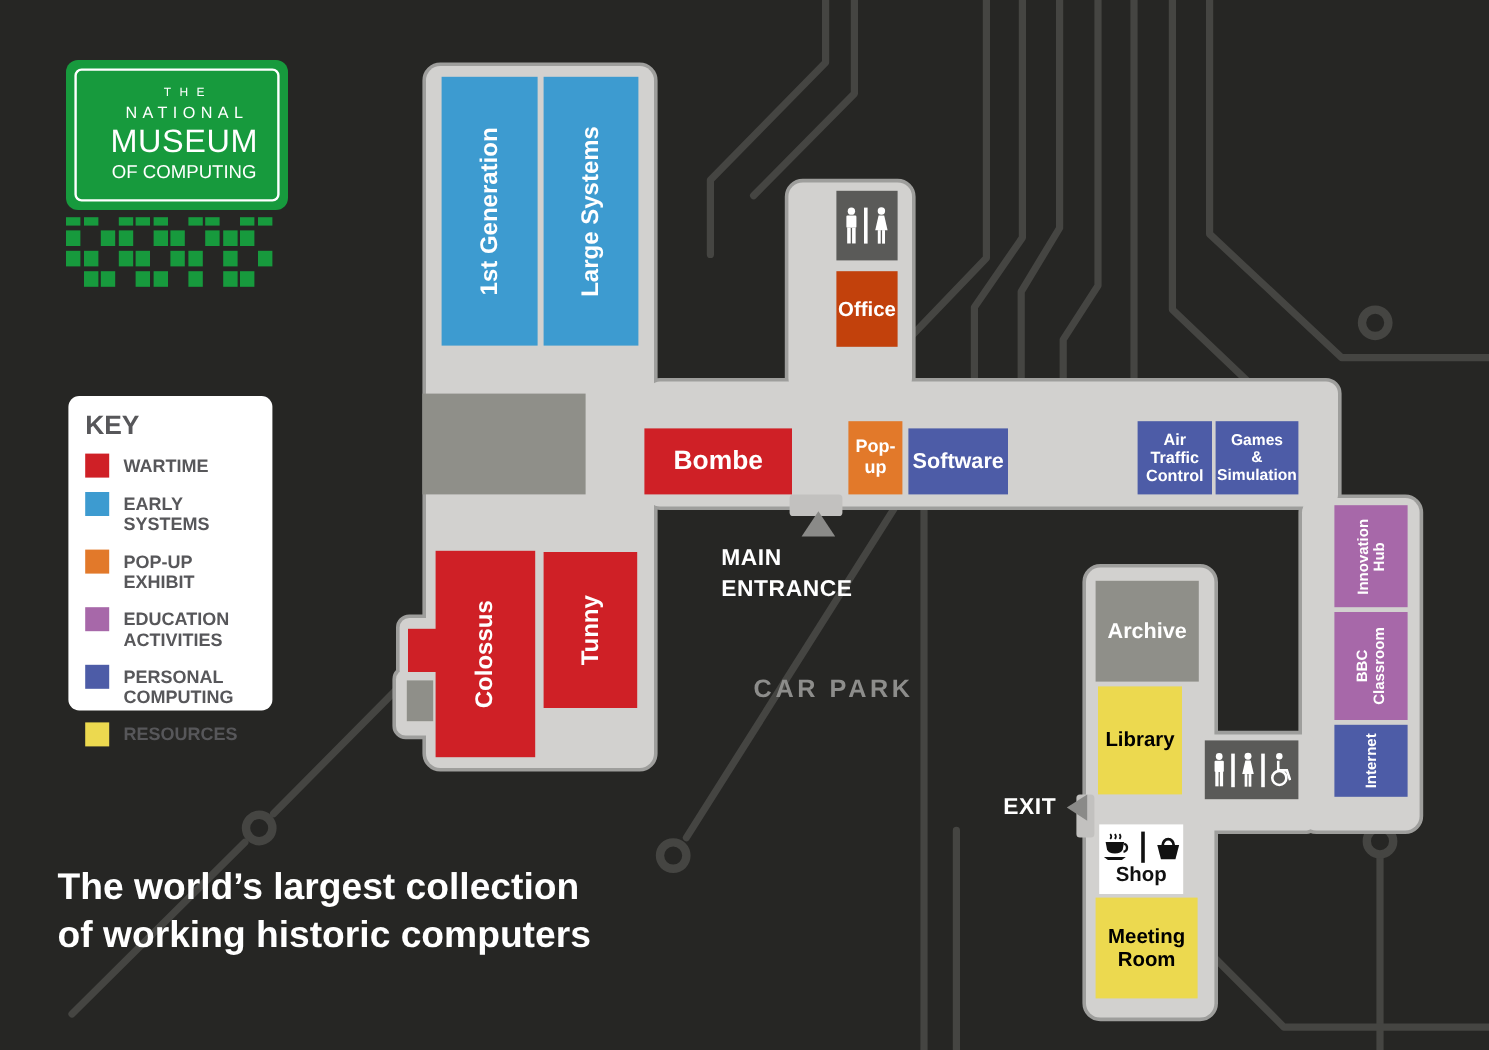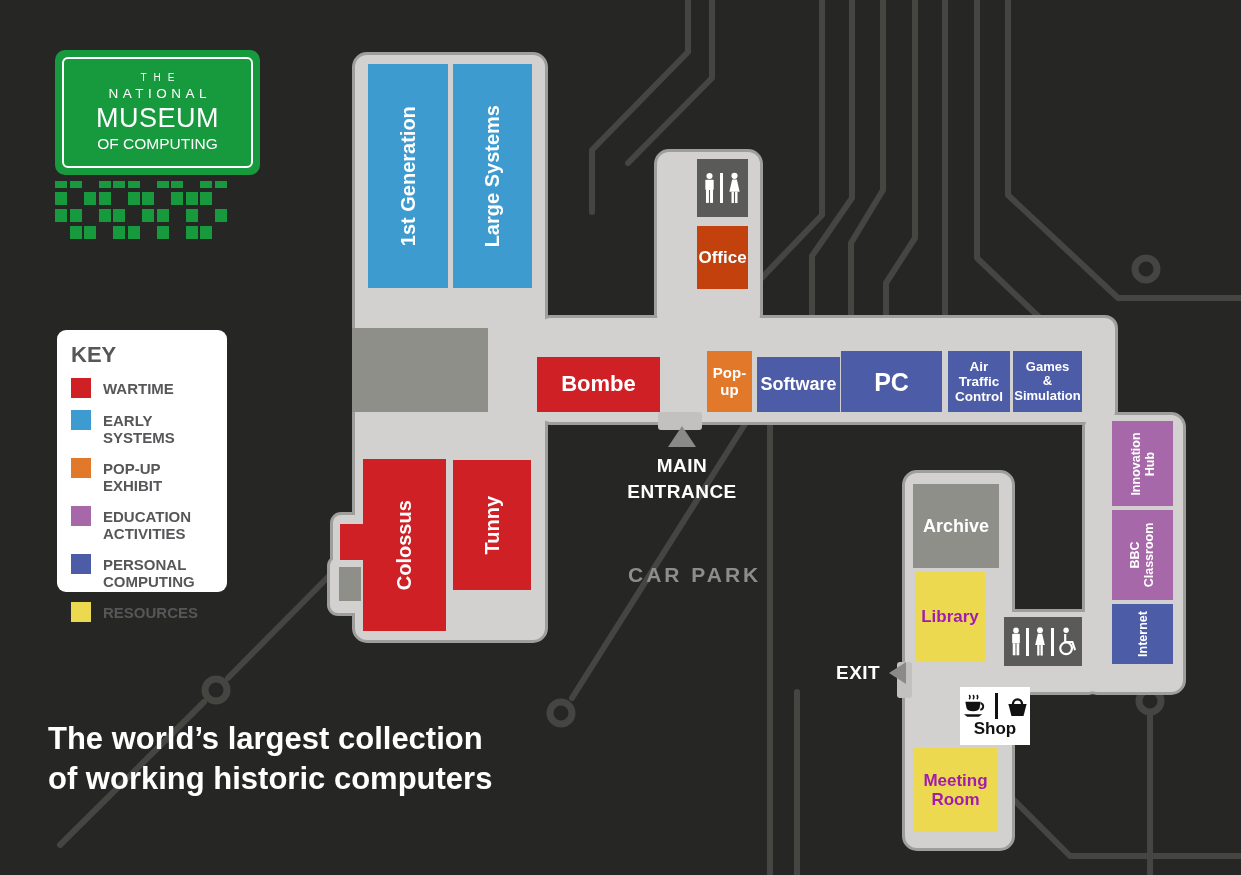--- a/index.html
+++ b/index.html
@@ -7,46 +7,46 @@
          font-family:"Liberation Sans",sans-serif;}
   .stage svg.bgmap{position:absolute;left:0;top:0;}
 
   
   .room{position:absolute;display:flex;align-items:center;justify-content:center;
         color:#fff;font-weight:700;text-align:center;line-height:1.12;}
   .room span{white-space:pre-line;}
   .vtext{transform:rotate(-90deg);flex:none;width:max-content;}
   .c-red{background:#cf2026;} .c-blue{background:#3d9bd0;} .c-orange{background:#e2792a;}
   .c-dkblue{background:#4d5ca7;} .c-purple{background:#a768a9;}
-  .c-yellow{background:#ecd94f;color:#a21caf;}
+  .c-yellow{background:#ecd94f;color:#000000;}
   .c-gray{background:#8f8f89;} .c-dkgray{background:#5a5a58;}
-  .c-midgray{background:#c2410c;} .c-white{background:#fff;color:#111;margin-left:44px;}
+  .c-midgray{background:#c2410c;} .c-white{background:#fff;color:#111;}
 
   .tbar{width:3px;background:#fff;flex:none;}
   .shopbar{width:3px;height:26px;background:#111;flex:none;margin:0 4px;}
   .iconrow{display:flex;align-items:center;gap:4px;}
 
   
-  .entrance{position:absolute;left:601px;top:426px;width:162px;text-align:center;}
+  .entrance{position:absolute;left:601px;top:426px;width:162px;text-align:left;}
   .tri-up{width:0;height:0;border-left:14px solid transparent;border-right:14px solid transparent;
           border-bottom:21px solid #8a8a88;margin:0 auto 6px auto;}
   .entrance-label{color:#fff;font-weight:700;font-size:19px;line-height:26px;white-space:pre-line;letter-spacing:.5px;}
   .exit-row{position:absolute;left:836px;top:662px;display:flex;align-items:center;}
   .exit-label{color:#fff;font-weight:700;font-size:19px;letter-spacing:.5px;}
   .tri-left{width:0;height:0;border-top:11px solid transparent;border-bottom:11px solid transparent;
             border-right:17px solid #8a8a88;margin-left:9px;}
   .carpark{position:absolute;left:628px;top:563px;color:#8d8d8b;font-weight:700;
            font-size:21px;letter-spacing:3px;}
   .tagline{position:absolute;left:48px;top:719px;color:#fff;font-weight:700;
            font-size:31px;line-height:40px;white-space:pre-line;}
 
   
-  .logo-screen{position:absolute;left:55px;top:50px;width:205px;height:125px;background:#179a3d;
+  .logo-screen{position:absolute;left:55px;top:50px;width:173px;height:125px;background:#179a3d;
                border-radius:10px;display:flex;flex-direction:column;align-items:center;
-               justify-content:center;color:#fff;}
+               justify-content:center;color:#fff;padding-left:12px;}
   .logo-inner{position:absolute;inset:7px;border:2.5px solid #fff;border-radius:6px;pointer-events:none;}
   .logo-the{font-size:10px;letter-spacing:7px;padding-left:7px;}
   .logo-national{font-size:13.5px;letter-spacing:4.5px;padding-left:4.5px;margin-top:3px;}
   .logo-museum{font-size:27px;margin-top:2px;letter-spacing:.5px;}
   .logo-ofcomputing{font-size:15.5px;margin-top:1px;}
   .logo-pixels{position:absolute;left:55px;top:181px;width:176px;}
   .logo-pixels .pxrow{display:flex;gap:2.5px;margin-bottom:4px;}
   .logo-pixels .px{width:12px;background:#179a3d;}
   .logo-pixels .px.off{background:transparent;}
 
@@ -126,23 +126,20 @@
   <div class="room c-red" style="left:537px;top:357px;width:123px;height:55px;font-size:22px">
     <span>Bombe</span>
     </div>
   <div class="room c-orange" style="left:707px;top:351px;width:45px;height:61px;font-size:15px">
     <span>Pop-
 up</span>
     </div>
   <div class="room c-dkblue" style="left:757px;top:357px;width:83px;height:55px;font-size:18px">
     <span>Software</span>
     </div>
-  <div class="room c-dkblue" style="left:841px;top:351px;width:101px;height:61px;font-size:25px">
-    <span>PC</span>
-    </div>
   <div class="room c-dkblue" style="left:948px;top:351px;width:62px;height:61px;font-size:13.5px">
     <span>Air Traffic
 Control</span>
     </div>
   <div class="room c-dkblue" style="left:1013px;top:351px;width:69px;height:61px;font-size:13px">
     <span>Games
 &amp;
 Simulation</span>
     </div>
 

